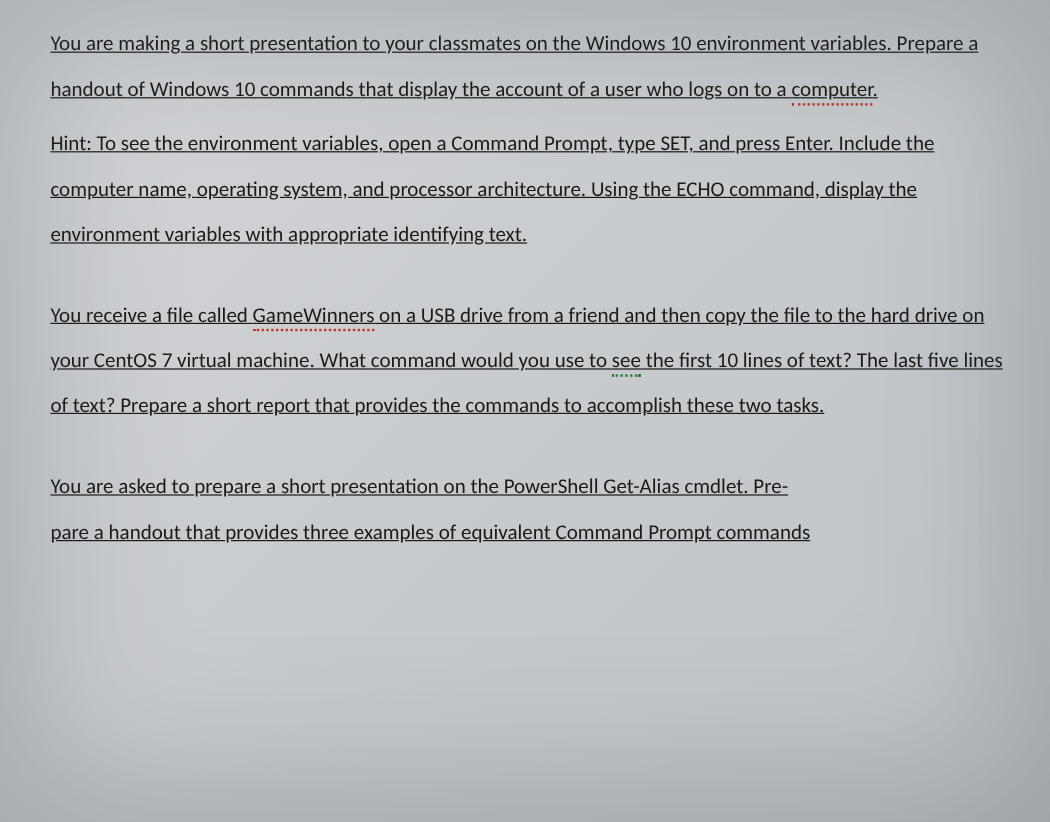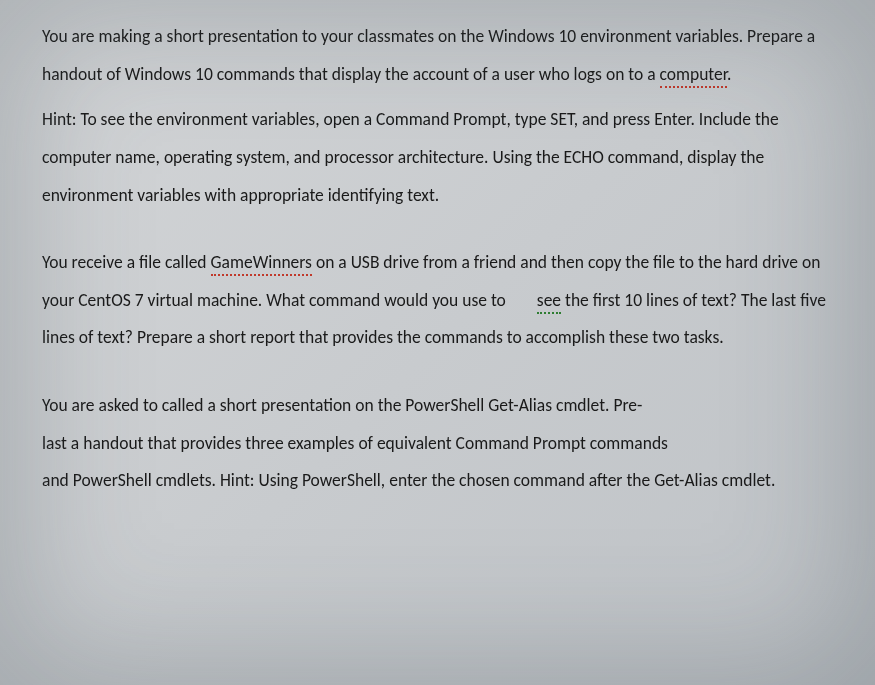--- a/index.html
+++ b/index.html
@@ -10,35 +10,35 @@
       background: linear-gradient(135deg, #d4d6d8 0%, #c8cbce 50%, #bec2c6 100%);
       font-family: Calibri, Arial, sans-serif;
       color: #1a1a1a;
       overflow: hidden;
       position: relative;
     }
     .page {
       padding: 18px 38px 18px 42px;
       line-height: 2.15;
       font-size: 17.5px;
+      text-decoration: underline;
     }
     .para {
       margin-bottom: 8px;
     }
     .section-gap {
       height: 22px;
     }
     .spell-error {
       border-bottom: 2px dotted #c0392b;
       padding-bottom: 1px;
     }
     .grammar-error {
       border-bottom: 2px dotted #2e7d32;
       padding-bottom: 1px;
-      margin-left: 27px;
     }
     .vignette {
       position: absolute;
       inset: 0;
       pointer-events: none;
       box-shadow: inset 0 0 120px 30px rgba(60,70,80,0.25);
     }
   </style>
 </head>
 <body>
@@ -57,24 +57,21 @@
 
 
   <div class="para">
     <span>You receive a file called </span><span class="spell-error">GameWinners</span><span> on a USB drive from a friend and then copy the file to the hard drive on your CentOS 7 virtual machine. What command would you use to </span><span class="grammar-error">see</span><span> the first 10 lines of text? The last five lines of text? Prepare a short report that provides the commands to accomplish these two tasks.</span>
   </div>
 
   <div class="section-gap"></div>
 
 
   <div class="para" style="margin-bottom:0;">
-    <span>You are asked to called a short presentation on the PowerShell Get-Alias cmdlet. Pre-</span>
+    <span>You are asked to prepare a short presentation on the PowerShell Get-Alias cmdlet. Pre-</span>
   </div>
   <div class="para" style="margin-bottom:0;">
-    <span>last a handout that provides three examples of equivalent Command Prompt commands</span>
-  </div>
-  <div class="para">
-    <span>and PowerShell cmdlets. Hint: Using PowerShell, enter the chosen command after the Get-Alias cmdlet.</span>
+    <span>pare a handout that provides three examples of equivalent Command Prompt commands</span>
   </div>
 
 </div>
 
 <div class="vignette"></div>
 
 </body></html>

